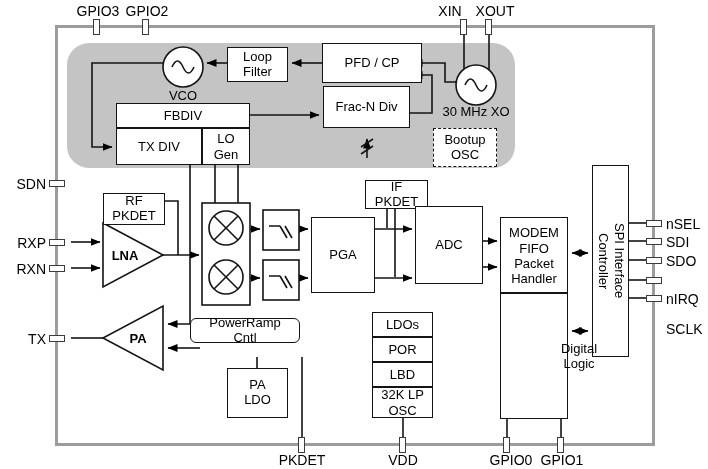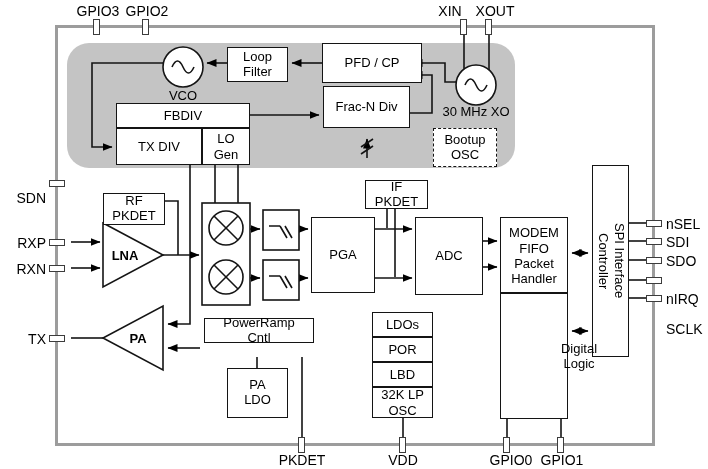--- a/index.html
+++ b/index.html
@@ -165,37 +165,37 @@
   <div class="cell" style="left:202px;top:128px;width:48px;height:37px;">LO
 Gen</div>
 
   <div class="blk" style="left:103px;top:185px;width:62px;height:32px;margin-top:8px;">RF
 PKDET</div>
   <div class="blk" style="left:365px;top:180px;width:63px;height:29px;">IF
 PKDET</div>
   <div class="lbl amp-lbl" style="left:103px;top:248px;width:44px;">LNA</div>
   <div class="lbl amp-lbl" style="left:116px;top:331px;width:44px;">PA</div>
   <div class="blk" style="left:311px;top:217px;width:64px;height:76px;">PGA</div>
-  <div class="blk" style="left:415px;top:217px;width:68px;height:78px;">ADC</div>
+  <div class="blk" style="left:415px;top:206px;width:68px;height:78px;">ADC</div>
 
   <div class="blk" style="left:500px;top:217px;width:68px;height:202px;"></div>
   <div class="dh" style="left:500px;top:292px;width:68px;"></div>
   <div class="cell" style="left:500px;top:219px;width:68px;height:74px;">MODEM
 FIFO
 Packet
 Handler</div>
   <div class="cell" style="left:500px;top:293px;width:68px;height:126px;margin-left:45px;">Digital
 Logic</div>
 
   <div class="blk" style="left:592px;top:165px;width:37px;height:192px;">
     <span class="vtext">SPI Interface
 Controller</span>
   </div>
 
-  <div class="blk" style="left:204px;top:318px;width:110px;height:25px;">PowerRamp
+  <div class="blk" style="left:190px;top:318px;width:110px;height:25px;border-radius:6px;">PowerRamp
 Cntl</div>
   <div class="blk" style="left:227px;top:368px;width:61px;height:50px;">PA
 LDO</div>
 
   <div class="blk" style="left:372px;top:312px;width:61px;height:106px;"></div>
   <div class="dh" style="left:372px;top:336px;width:61px;"></div>
   <div class="dh" style="left:372px;top:361px;width:61px;"></div>
   <div class="dh" style="left:372px;top:386px;width:61px;"></div>
   <div class="cell" style="left:372px;top:312px;width:61px;height:25px;">LDOs</div>
   <div class="cell" style="left:372px;top:337px;width:61px;height:25px;">POR</div>
@@ -209,21 +209,21 @@
   <div class="pin v" style="left:485px;top:19px;"></div>
   <div class="lbl pinlbl" style="left:68px;top:3px;width:60px;">GPIO3</div>
   <div class="lbl pinlbl" style="left:117px;top:3px;width:60px;">GPIO2</div>
   <div class="lbl pinlbl" style="left:420px;top:3px;width:60px;">XIN</div>
   <div class="lbl pinlbl" style="left:465px;top:3px;width:60px;">XOUT</div>
 
   <div class="pin h" style="left:49px;top:180px;"></div>
   <div class="pin h" style="left:49px;top:239px;"></div>
   <div class="pin h" style="left:49px;top:265px;"></div>
   <div class="pin h" style="left:49px;top:335px;"></div>
-  <div class="lbl pinlbl r" style="left:2px;top:190px;width:44px;text-align:right;">SDN</div>
+  <div class="lbl pinlbl r" style="left:2px;top:176px;width:44px;text-align:right;">SDN</div>
   <div class="lbl pinlbl r" style="left:2px;top:235px;width:44px;">RXP</div>
   <div class="lbl pinlbl r" style="left:2px;top:261px;width:44px;">RXN</div>
   <div class="lbl pinlbl r" style="left:2px;top:331px;width:44px;">TX</div>
 
   <div class="pin h" style="left:646px;top:220px;"></div>
   <div class="pin h" style="left:646px;top:238px;"></div>
   <div class="pin h" style="left:646px;top:257px;"></div>
   <div class="pin h" style="left:646px;top:277px;"></div>
   <div class="pin h" style="left:646px;top:295px;"></div>
   <div class="lbl pinlbl l" style="left:666px;top:216px;width:42px;">nSEL</div>

